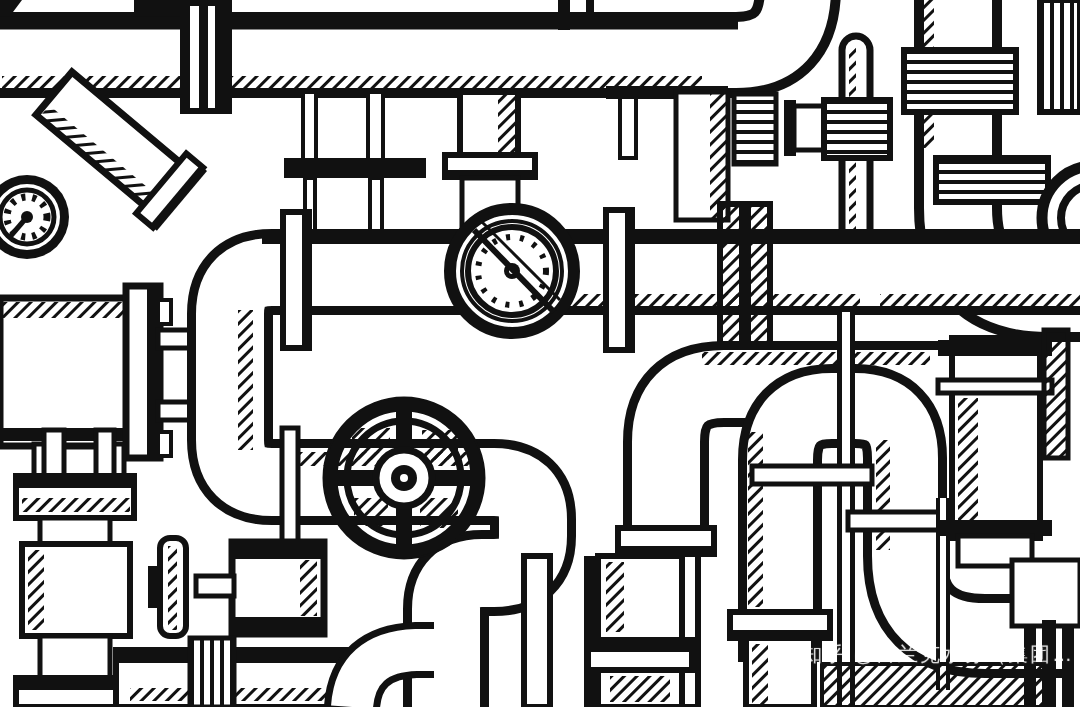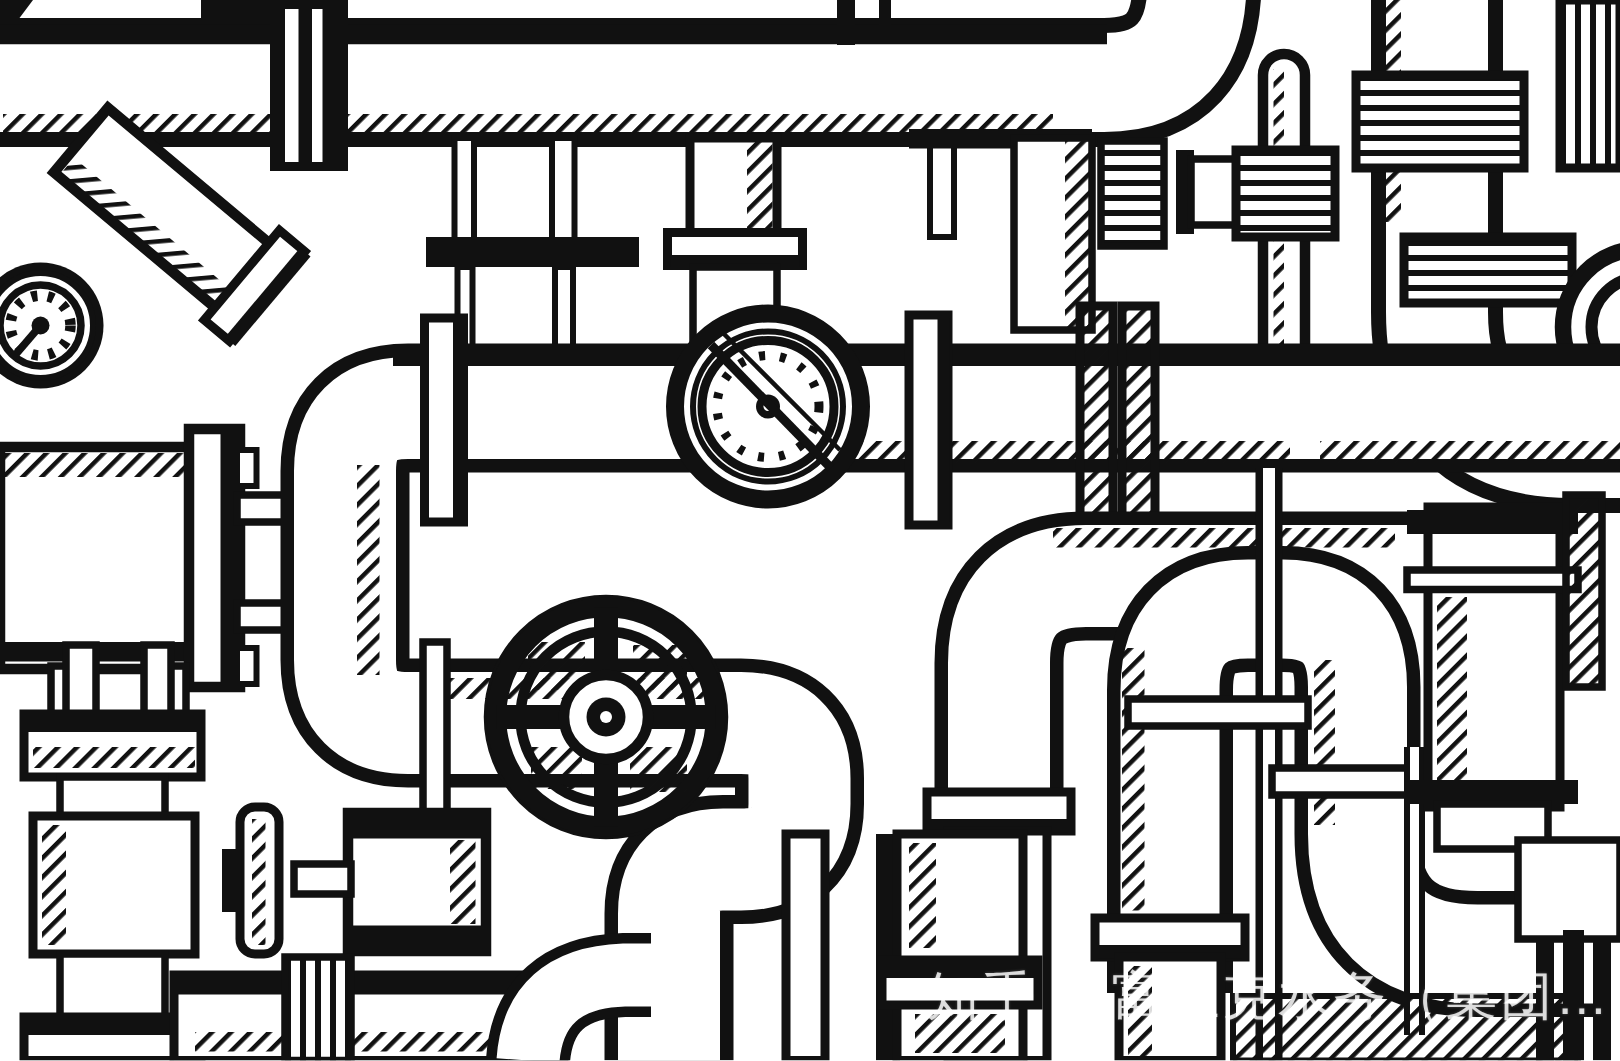--- a/index.html
+++ b/index.html
@@ -8,21 +8,21 @@
     width:1080px;height:707px;
     background:#ffffff;
     overflow:hidden;
     font-family:"Liberation Sans", sans-serif;
   }
   .canvas svg{position:absolute;left:0;top:0;}
   .watermark{
     position:absolute;
     right:6px;
     top:641px;
-    font-size:35px;
+    font-size:20px;
     letter-spacing:2px;
     color:rgba(255,255,255,0.82);
     white-space:nowrap;
     pointer-events:none;
     text-shadow:0 0 2px rgba(255,255,255,0.25);
   }
 </style>
 </head>
 <body>
 

